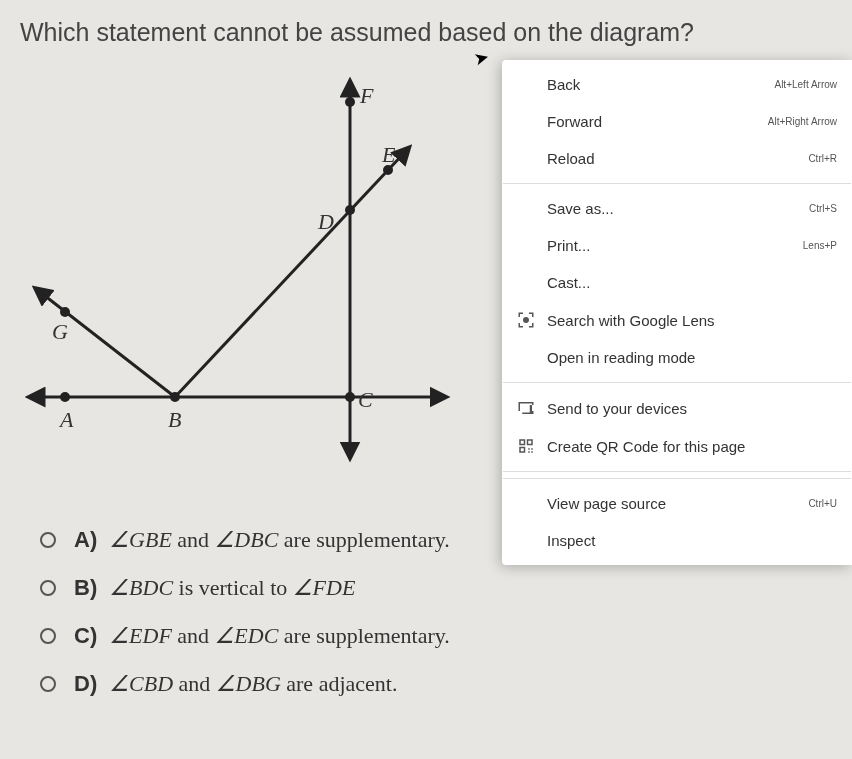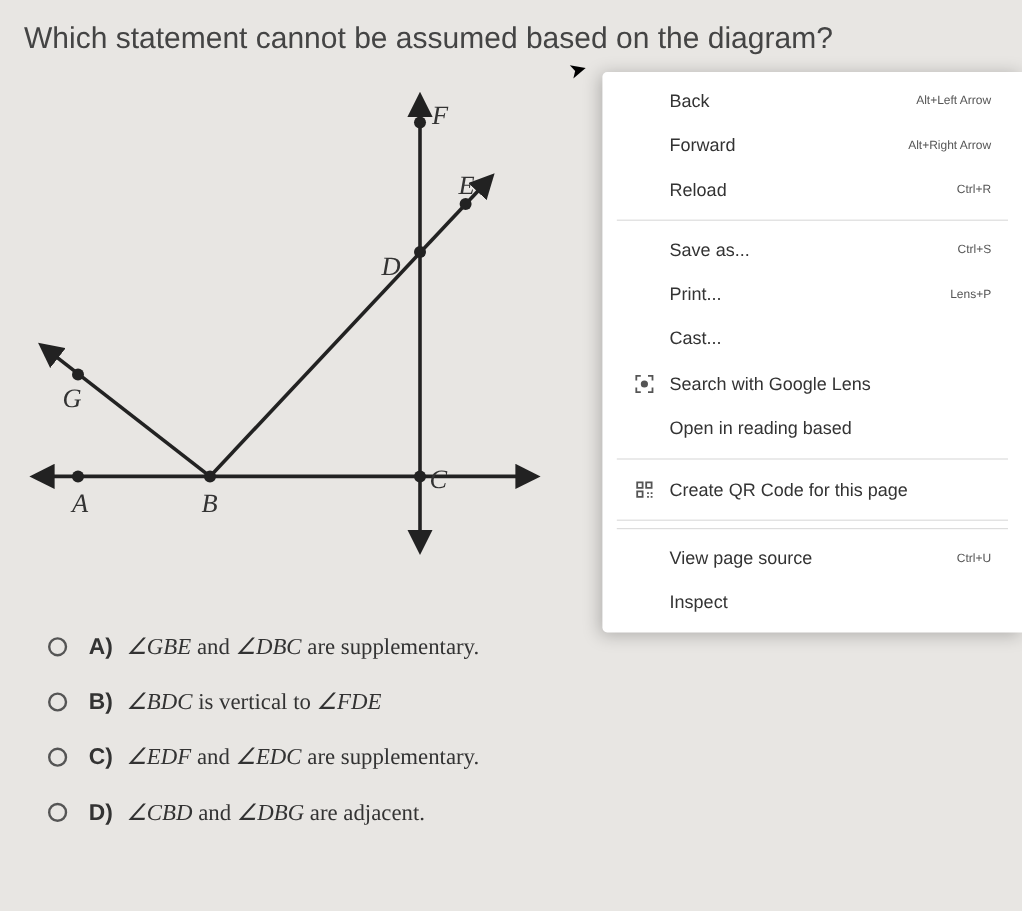--- a/index.html
+++ b/index.html
@@ -32,21 +32,21 @@
     color: #333;
   }
   .options {
     margin-top: 40px;
     padding-left: 40px;
   }
   .opt {
     display: flex;
     align-items: center;
     margin-bottom: 22px;
-    font-size: 19px;
+    font-size: 22px;
   }
   .radio {
     width: 16px;
     height: 16px;
     border: 2px solid #555;
     border-radius: 50%;
     margin-right: 18px;
     flex: 0 0 16px;
   }
   .opt-label { font-weight: bold; margin-right: 6px; }
@@ -57,21 +57,21 @@
   .ctxmenu {
     position: absolute;
     top: 60px;
     right: 0;
     width: 350px;
     background: #fff;
     border-radius: 4px 0 0 4px;
     box-shadow: -2px 2px 14px rgba(0,0,0,0.25);
     font-size: 15px;
     color: #333;
-    padding: 6px 12px;
+    padding: 6px 1px;
   }
   .mi {
     display: flex;
     align-items: center;
     justify-content: space-between;
     padding: 10px 14px 10px 14px;
     cursor: pointer;
   }
   .mi-left { display: flex; align-items: center; gap: 12px; }
   .mi-icon { width: 18px; height: 18px; fill: #555; flex: 0 0 18px; display:flex; align-items:center; justify-content:center; }
@@ -209,25 +209,36 @@
             <path d="M4 4h4V2H2v6h2V4zm16 0v4h2V2h-6v2h4zM4 20v-4H2v6h6v-2H4zm16 0h-4v2h6v-6h-2v4zM12 8a4 4 0 100 8 4 4 0 000-8z"></path>
           </svg>
       </span>
       <span>Search with Google Lens</span>
     </div>
     <span class="mi-shortcut"></span>
   </div>
   <div class="mi">
     <div class="mi-left">
         <span class="mi-icon-ph"></span>
-        <span>Open in reading based</span>
-      </div>
-    <span class="mi-shortcut"></span>
-  </div>
-  <div class="sep"></div>
+        <span>Open in reading mode</span>
+      </div>
+    <span class="mi-shortcut"></span>
+  </div>
+  <div class="sep"></div>
+  <div class="mi">
+    <div class="mi-left">
+      <span class="mi-icon">
+        <svg viewBox="0 0 24 24">
+            <path d="M4 6h16v10h2V4H2v12h2V6zm3 14h10v-2H7v2zM17 8h5v12h-5V8z" fill="#555"></path>
+          </svg>
+      </span>
+      <span>Send to your devices</span>
+    </div>
+    <span class="mi-shortcut"></span>
+  </div>
   <div class="mi">
     <div class="mi-left">
       <span class="mi-icon">
         <svg viewBox="0 0 24 24">
             <path d="M3 3h8v8H3V3zm2 2v4h4V5H5zm8-2h8v8h-8V3zm2 2v4h4V5h-4zM3 13h8v8H3v-8zm2 2v4h4v-4H5zm10 0h2v2h-2v-2zm4 0h2v2h-2v-2zm-4 4h2v2h-2v-2zm4 0h2v2h-2v-2z"></path>
           </svg>
       </span>
       <span>Create QR Code for this page</span>
     </div>
     <span class="mi-shortcut"></span>

